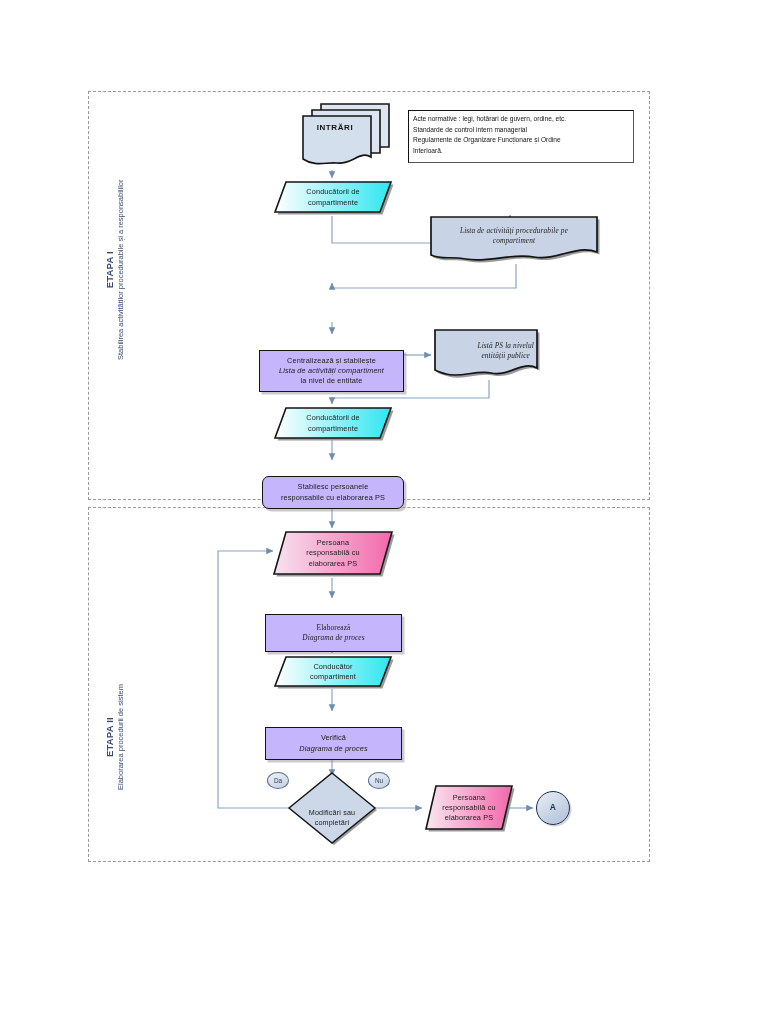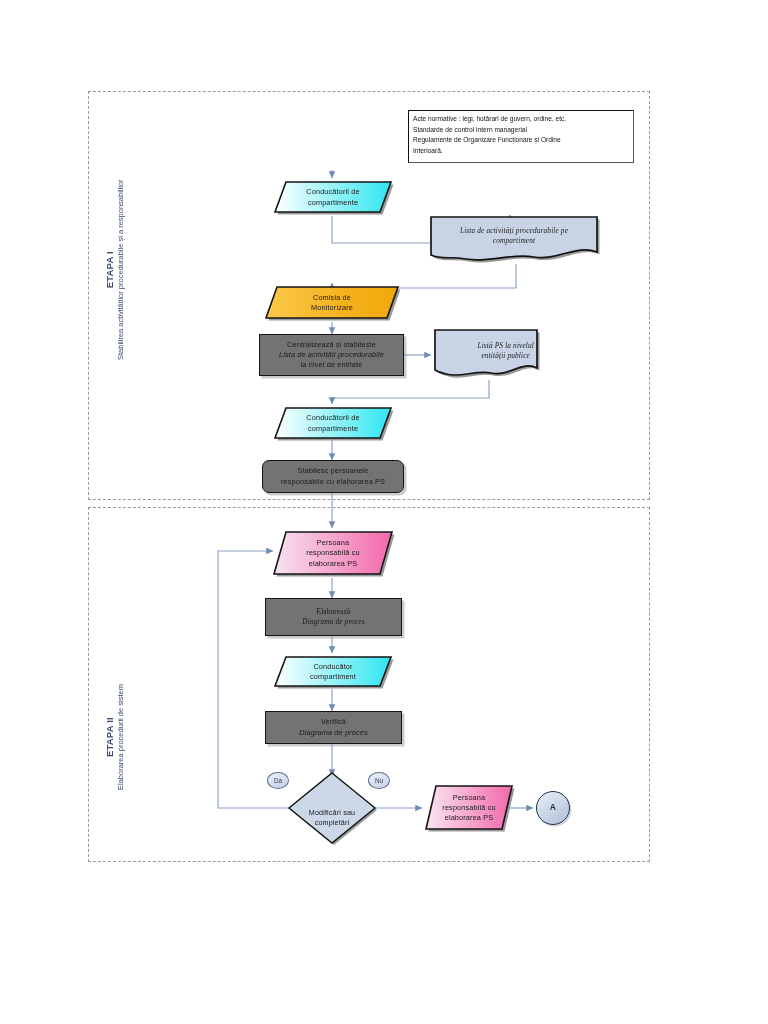--- a/index.html
+++ b/index.html
@@ -71,22 +71,23 @@
     font-size: 7.3px;
     line-height: 1.38;
     letter-spacing: .15px;
   }
   .node .txt { padding: 0 6px; }
   .node .it { font-style: italic; }
 
   
   .proc {
     border: 1.6px solid #141414;
-    background: #737373;
+    background: #c4b5fd;
     box-shadow: 2.5px 2.5px 0 rgba(140,140,140,.45);
+    margin-top: 16px;
   }
 
   
   .para {
     border: 0;
     background: transparent;
   }
   .para .shape {
     position: absolute;
     left: 0; top: 0; right: 0; bottom: 0;
@@ -205,20 +206,30 @@
       <path d="M332,744 L332,776"></path>
 
       <path d="M372,808 L422,808"></path>
 
       <path d="M510,808 L533,808"></path>
 
       <path d="M292,808 L218,808 L218,551 L273,551"></path>
     </g>
   </svg>
 
+  <div id="intrari-stack">
+    <svg width="92" height="68" viewBox="0 0 92 68">
+      <g stroke="#141414" stroke-width="1.6">
+        <path d="M21,3 L89,3 L89,46 L21,46 Z" fill="#dce5f0"></path>
+        <path d="M12,9 L80,9 L80,52 L12,52 Z" fill="#dce5f0"></path>
+        <path d="M3,15 L71,15 L71,56 C60,49 52,64 37,62 C26,61 15,66 3,58 Z" fill="#d4dfee"></path>
+      </g>
+    </svg>
+    <div id="intrari-label">INTRĂRI</div>
+  </div>
 
   <div class="note" style="left:408px; top:110px; width:226px; height:53px;">
     <div>Acte normative :  legi, hotărari de guvern, ordine, etc.</div>
     <div>Standarde de control intern managerial</div>
     <div>Regulamente de Organizare Funcționare și Ordine</div>
     <div>Interioară.</div>
   </div>
 
   <div class="node para" style="left:272px; top:178px; width:122px; height:39px;">
     <svg class="shape" viewBox="0 0 122 39" preserveAspectRatio="none">
@@ -241,42 +252,25 @@
     <svg class="shape" style="position:absolute;left:0;top:0;" width="172" height="50" viewBox="0 0 172 50" preserveAspectRatio="none">
       <path d="M3,3 L169,3 L169,38 C148,30 130,47 106,43 C82,39 60,49 38,45 C22,42 14,46 3,41 Z" fill="#9a9a9a" transform="translate(2.5,2.5)"></path>
       <path d="M3,3 L169,3 L169,38 C148,30 130,47 106,43 C82,39 60,49 38,45 C22,42 14,46 3,41 Z" fill="#c8d4e6" stroke="#141414" stroke-width="1.7"></path>
     </svg>
     <div class="txt it">
       <div>Lista de activități procedurabile pe</div>
       <div>compartiment</div>
     </div>
   </div>
 
-  <div class="node para" style="left:263px; top:283px; width:138px; height:40px;">
-    <svg class="shape" viewBox="0 0 138 40" preserveAspectRatio="none">
-      <defs>
-        <linearGradient id="gor1" x1="0" y1="0" x2="1" y2="0">
-          <stop offset="0%" stop-color="#fbc94a"></stop>
-          <stop offset="55%" stop-color="#f5b322"></stop>
-          <stop offset="100%" stop-color="#f0a808"></stop>
-        </linearGradient>
-      </defs>
-      <path d="M3,35 L14,4 L135,4 L124,35 Z" fill="#9a9a9a" transform="translate(2.5,2.5)"></path>
-      <path d="M3,35 L14,4 L135,4 L124,35 Z" fill="url(#gor1)" stroke="#141414" stroke-width="1.6"></path>
-    </svg>
-    <div class="txt">
-      <div>Comisia de</div>
-      <div>Monitorizare</div>
-    </div>
-  </div>
 
   <div class="node proc" style="left:259px; top:334px; width:145px; height:42px;">
     <div class="txt">
       <div>Centralizează și stabilește</div>
-      <div class="it">Lista de activități procedurabile</div>
+      <div class="it">Lista de activități compartiment</div>
       <div>la nivel de entitate</div>
     </div>
   </div>
 
   <div class="node docnode" style="left:432px; top:327px; width:108px; height:54px;justify-content:flex-end;">
     <svg class="shape" style="position:absolute;left:0;top:0;" width="108" height="54" viewBox="0 0 108 54" preserveAspectRatio="none">
       <path d="M3,3 L105,3 L105,41 C90,33 78,50 59,46 C44,43 28,51 14,47 C9,45.5 6,45 3,43 Z" fill="#9a9a9a" transform="translate(2.5,2.5)"></path>
       <path d="M3,3 L105,3 L105,41 C90,33 78,50 59,46 C44,43 28,51 14,47 C9,45.5 6,45 3,43 Z" fill="#c8d4e6" stroke="#141414" stroke-width="1.7"></path>
     </svg>
     <div class="txt it">

